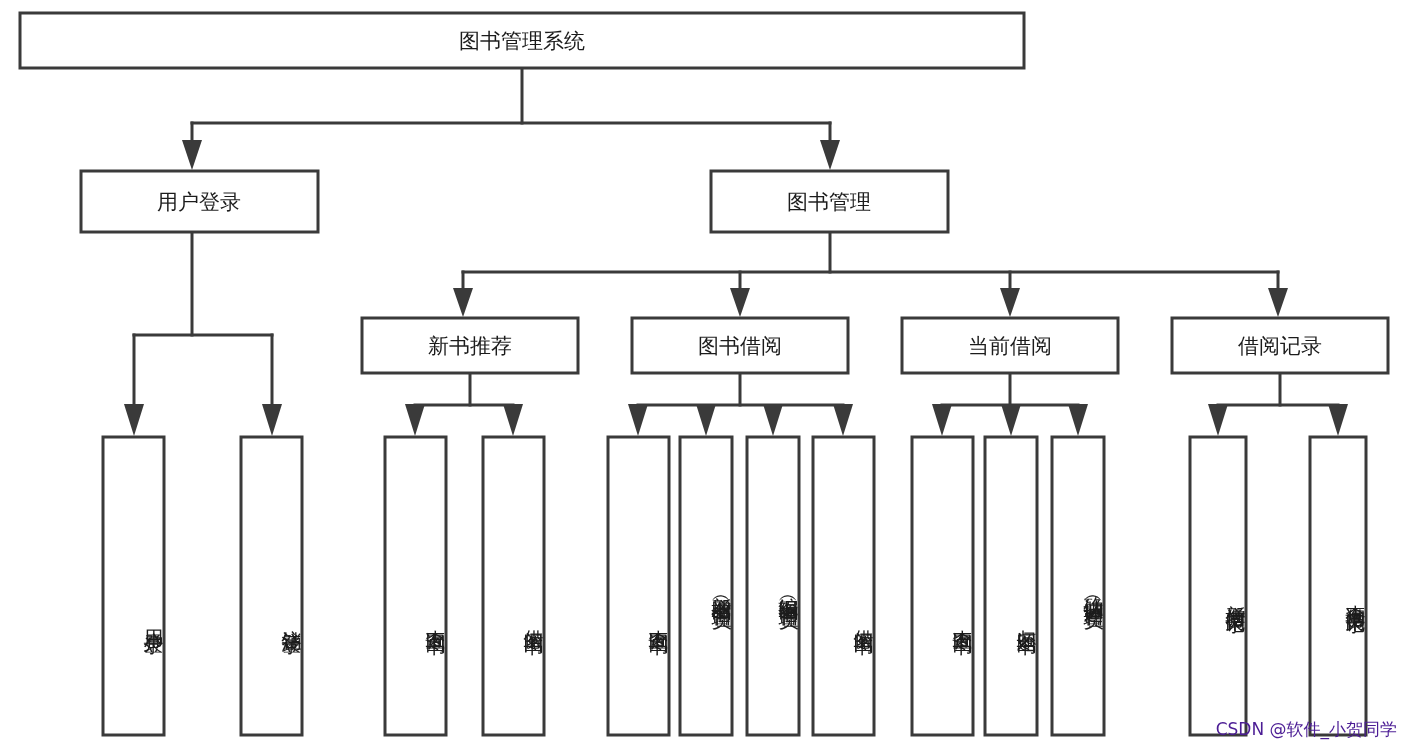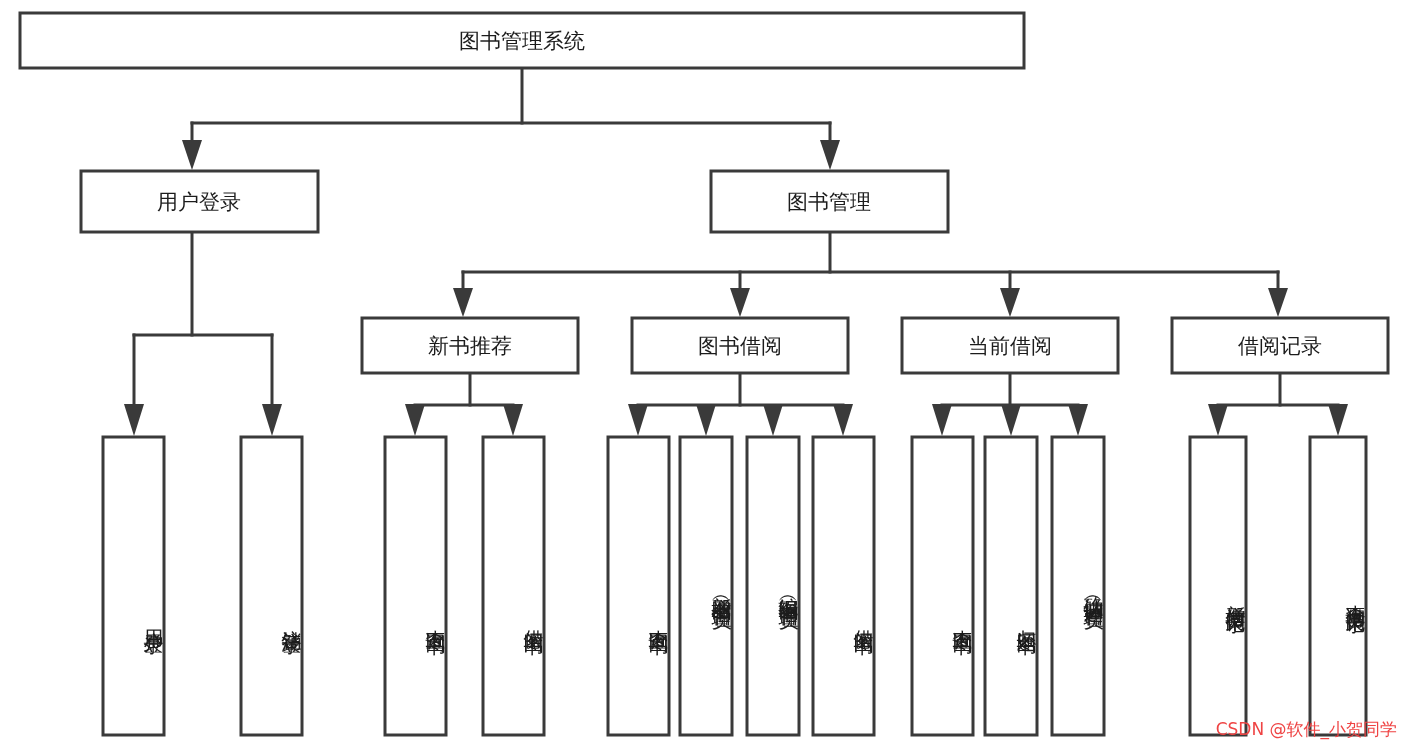--- a/index.html
+++ b/index.html
@@ -63,21 +63,21 @@
     justify-content: center;
     white-space: nowrap;
     pointer-events: none;
   }
   .watermark {
     position: absolute;
     right: 8px;
     bottom: 6px;
     font-family: "DejaVu Sans", "Liberation Sans", sans-serif;
     font-size: 17px;
-    color: #ef4444;
+    color: #4c1d95;
     white-space: nowrap;
   }
 </style>
 </head>
 <body>
 
 <div id="diagram-root">
 
   <svg id="tree-svg" viewBox="0 0 1405 747">
     <defs>

